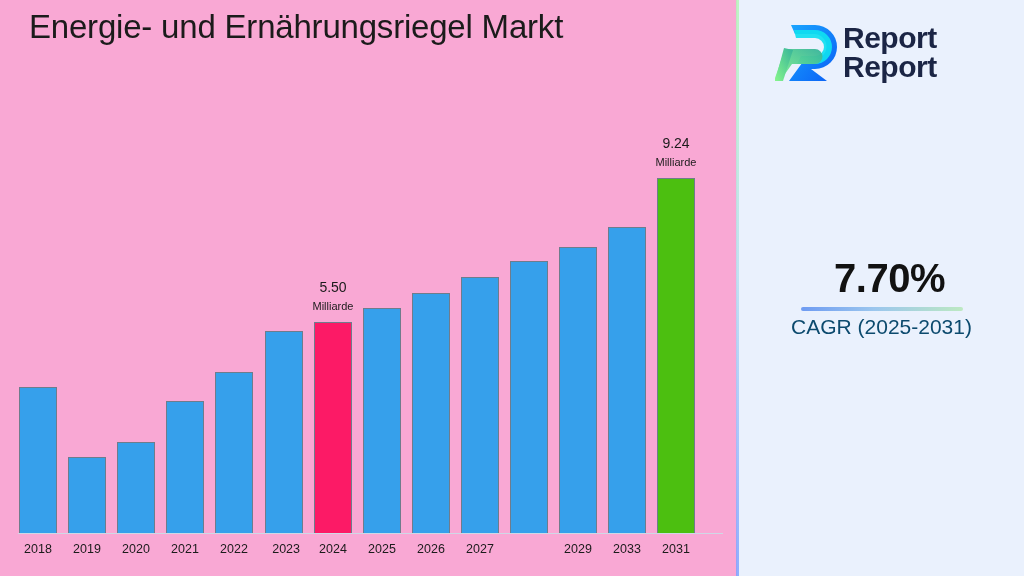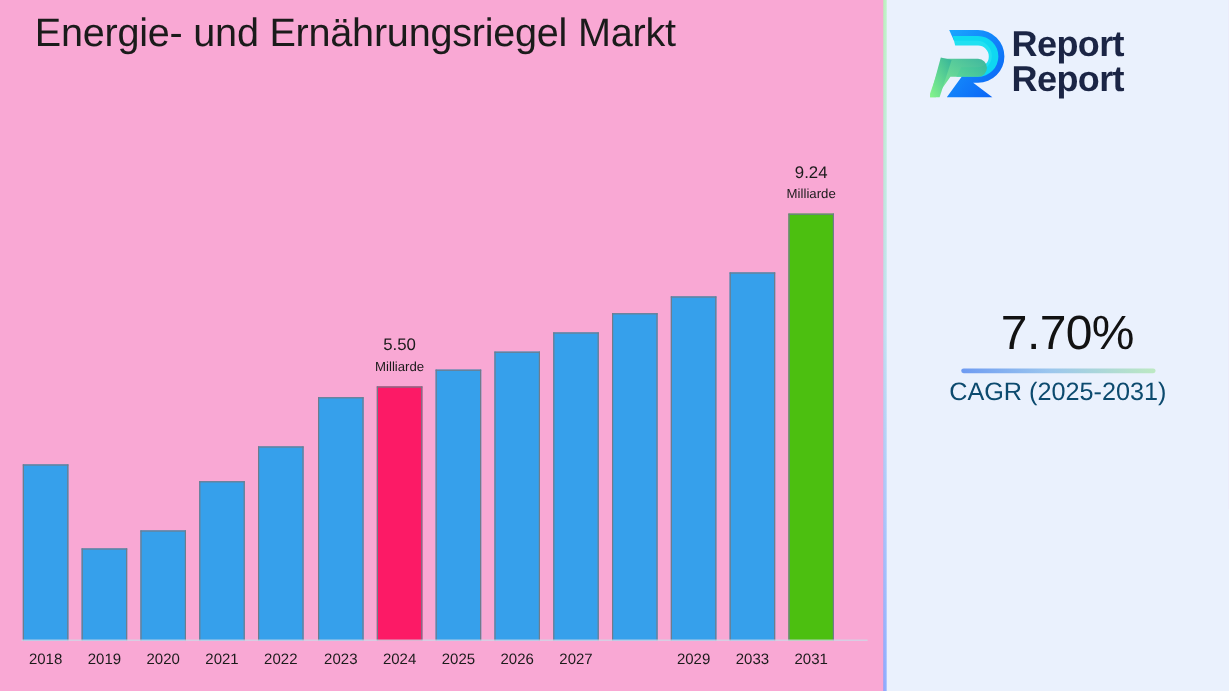--- a/index.html
+++ b/index.html
@@ -73,21 +73,21 @@
   #logo-text{
     font-size:30px;font-weight:bold;color:#1b2545;
     line-height:0.98;letter-spacing:-0.5px;
   }
   #logo-text span{display:block;}
 
   #cagr-block{
     position:absolute;left:0;top:255px;width:285px;text-align:center;
   }
   #cagr-value{
-    font-size:40px;color:#121212;font-weight:400;letter-spacing:-0.5px;
+    font-size:40px;color:#121212;font-weight:700;letter-spacing:-0.5px;
     line-height:46px;
     margin-left:16px;
   }
   #cagr-rule{
     width:162px;height:4px;margin:6px auto 5px auto;border-radius:2px;
     background:linear-gradient(to right,#6e9bf2 0%,#9bc6ee 45%,#bde9c2 100%);
   }
   #cagr-label{
     font-size:21px;color:#0c4a6e;line-height:22px;
   }
@@ -120,21 +120,21 @@
           <div class="bar" style="left: 657px; width: 38px; height: 356px; top: 178px; background: rgb(76, 191, 16);"></div>
           <div class="bar-value" style="left: 626px; width: 100px; top: 135px;"><span>9.24</span><span class="unit">Milliarde</span></div>
         </div>
       <div id="axis-line"></div>
       <div id="labels-layer">
           <div class="xlabel" style="left: 8px; width: 60px;">2018</div>
           <div class="xlabel" style="left: 57px; width: 60px;">2019</div>
           <div class="xlabel" style="left: 106px; width: 60px;">2020</div>
           <div class="xlabel" style="left: 155px; width: 60px;">2021</div>
           <div class="xlabel" style="left: 204px; width: 60px;">2022</div>
-          <div class="xlabel" style="left: 254px; width: 60px;">2023</div>
+          <div class="xlabel" style="left: 240px; width: 60px; text-align: right;">2023</div>
           <div class="xlabel" style="left: 303px; width: 60px;">2024</div>
           <div class="xlabel" style="left: 352px; width: 60px;">2025</div>
           <div class="xlabel" style="left: 401px; width: 60px;">2026</div>
           <div class="xlabel" style="left: 450px; width: 60px;">2027</div>
           <div class="xlabel" style="left: 492px; width: 60px; margin-top: 40px;">2028</div>
           <div class="xlabel" style="left: 548px; width: 60px;">2029</div>
           <div class="xlabel" style="left: 597px; width: 60px;">2033</div>
           <div class="xlabel" style="left: 646px; width: 60px;">2031</div>
         </div>
     </div>

